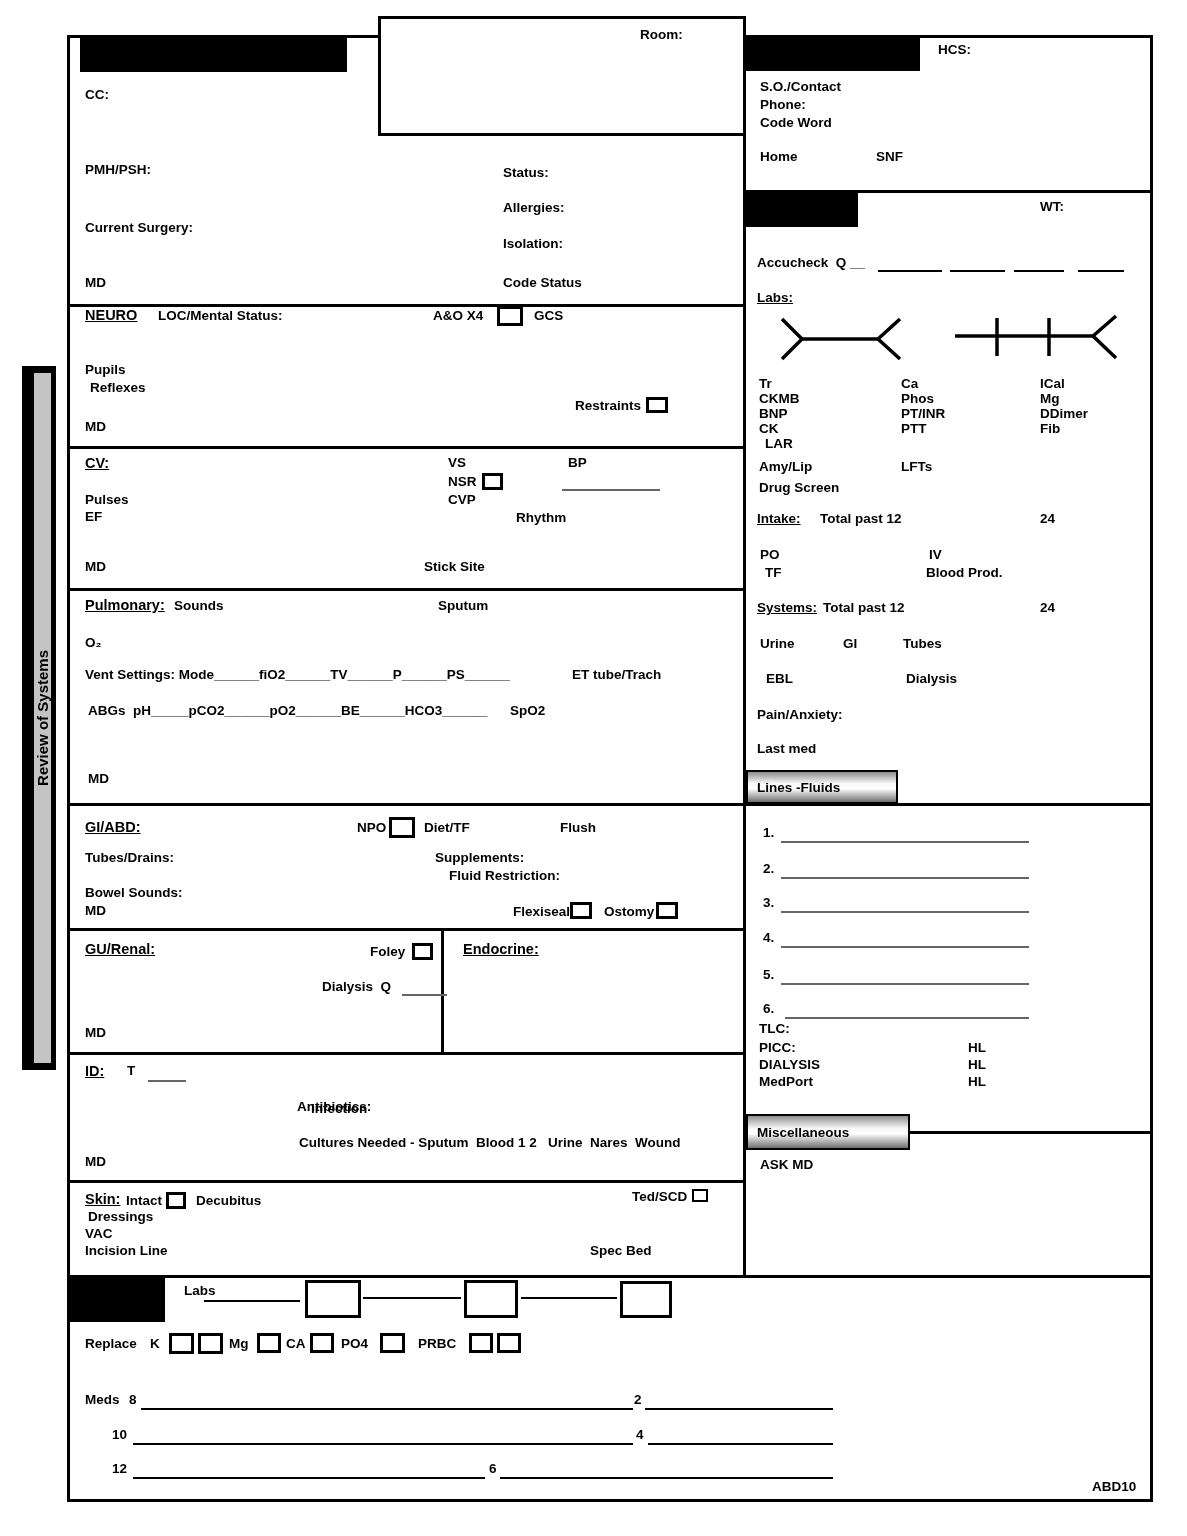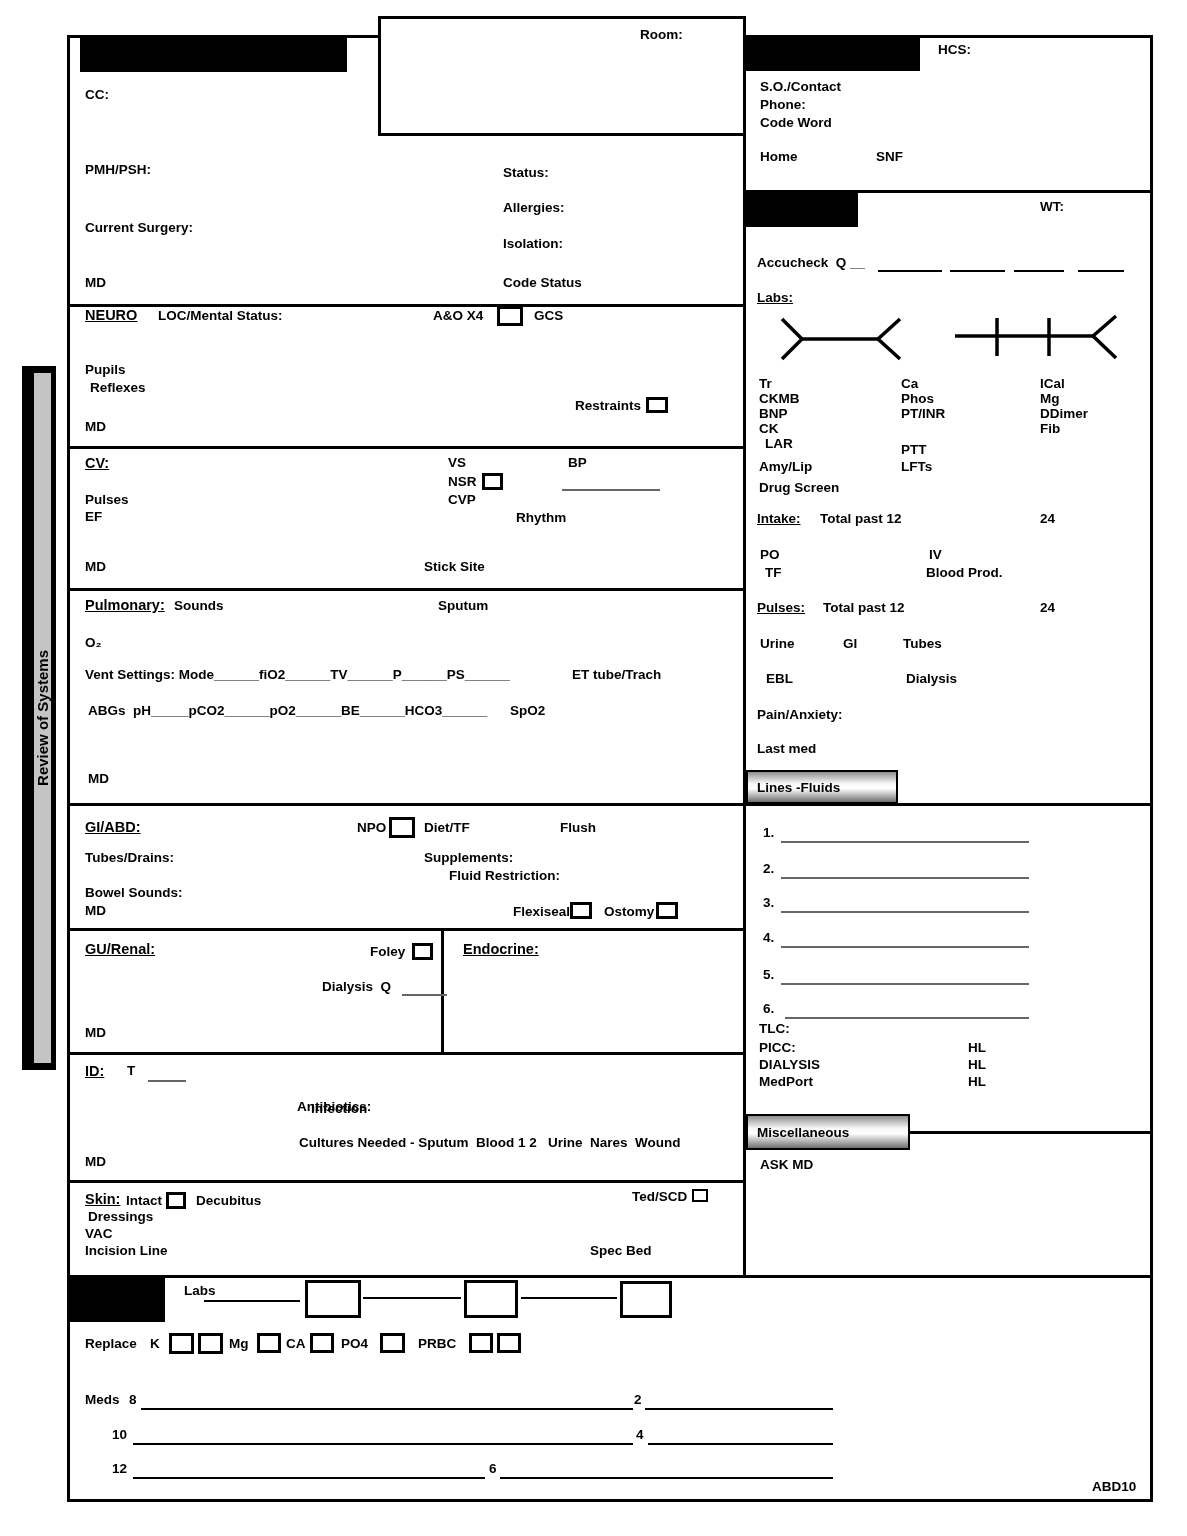--- a/index.html
+++ b/index.html
@@ -103,35 +103,35 @@
   <span class="t" style="left:759px;top:377px;">Tr</span>
   <span class="t" style="left:759px;top:392px;">CKMB</span>
   <span class="t" style="left:759px;top:407px;">BNP</span>
   <span class="t" style="left:759px;top:422px;text-align:right;">CK</span>
   <span class="t" style="left:759px;top:437px;margin-left:6px;">LAR</span>
   <span class="t" style="left:759px;top:460px;">Amy/Lip</span>
   <span class="t" style="left:759px;top:481px;">Drug Screen</span>
   <span class="t" style="left:901px;top:377px;">Ca</span>
   <span class="t" style="left:901px;top:392px;">Phos</span>
   <span class="t" style="left:901px;top:407px;">PT/INR</span>
-  <span class="t" style="left:901px;top:422px;margin-top:21px;">PTT</span>
+  <span class="t" style="left:901px;top:422px;">PTT</span>
   <span class="t" style="left:901px;top:460px;">LFTs</span>
   <span class="t" style="left:1040px;top:377px;">ICal</span>
   <span class="t" style="left:1040px;top:392px;">Mg</span>
   <span class="t" style="left:1040px;top:407px;">DDimer</span>
   <span class="t" style="left:1040px;top:422px;">Fib</span>
 
   <span class="t b u" style="left:757px;top:512px;">Intake:</span>
   <span class="t" style="left:820px;top:512px;">Total past 12</span>
   <span class="t" style="left:1040px;top:512px;">24</span>
   <span class="t" style="left:760px;top:548px;">PO</span>
   <span class="t" style="left:929px;top:548px;">IV</span>
   <span class="t" style="left:765px;top:566px;">TF</span>
   <span class="t" style="left:926px;top:566px;">Blood Prod.</span>
-  <span class="t b u" style="left:757px;top:601px;">Pulses:</span>
+  <span class="t b u" style="left:757px;top:601px;">Systems:</span>
   <span class="t" style="left:823px;top:601px;">Total past 12</span>
   <span class="t" style="left:1040px;top:601px;">24</span>
   <span class="t" style="left:760px;top:637px;">Urine</span>
   <span class="t" style="left:843px;top:637px;">GI</span>
   <span class="t" style="left:903px;top:637px;">Tubes</span>
   <span class="t" style="left:766px;top:672px;">EBL</span>
   <span class="t" style="left:906px;top:672px;">Dialysis</span>
   <span class="t" style="left:757px;top:708px;">Pain/Anxiety:</span>
   <span class="t" style="left:757px;top:742px;">Last med</span>
 
@@ -168,21 +168,21 @@
   <span class="t" style="left:88px;top:704px;">ABGs  pH_____pCO2______pO2______BE______HCO3______</span>
   <span class="t" style="left:510px;top:704px;">SpO2</span>
   <span class="t b" style="left:88px;top:772px;">MD</span>
 
   <span class="t b u big" style="left:85px;top:820px;">GI/ABD:</span>
   <span class="t" style="left:357px;top:821px;">NPO</span>
   <div class="cb" style="left:389px;top:817px;width:26px;height:21px;"></div>
   <span class="t" style="left:424px;top:821px;">Diet/TF</span>
   <span class="t" style="left:560px;top:821px;">Flush</span>
   <span class="t" style="left:85px;top:851px;">Tubes/Drains:</span>
-  <span class="t" style="left:424px;top:851px;">Supplements:</span>
+  <span class="t" style="left:435px;top:851px;">Supplements:</span>
   <span class="t" style="left:449px;top:869px;">Fluid Restriction:</span>
   <span class="t" style="left:85px;top:886px;">Bowel Sounds:</span>
   <span class="t b" style="left:85px;top:904px;">MD</span>
   <span class="t" style="left:513px;top:905px;">Flexiseal</span>
   <div class="cb" style="left:570px;top:902px;width:22px;height:17px;"></div>
   <span class="t" style="left:604px;top:905px;">Ostomy</span>
   <div class="cb" style="left:656px;top:902px;width:22px;height:17px;"></div>
 
   <span class="t b u big" style="left:85px;top:942px;">GU/Renal:</span>
   <span class="t" style="left:370px;top:945px;">Foley</span>

